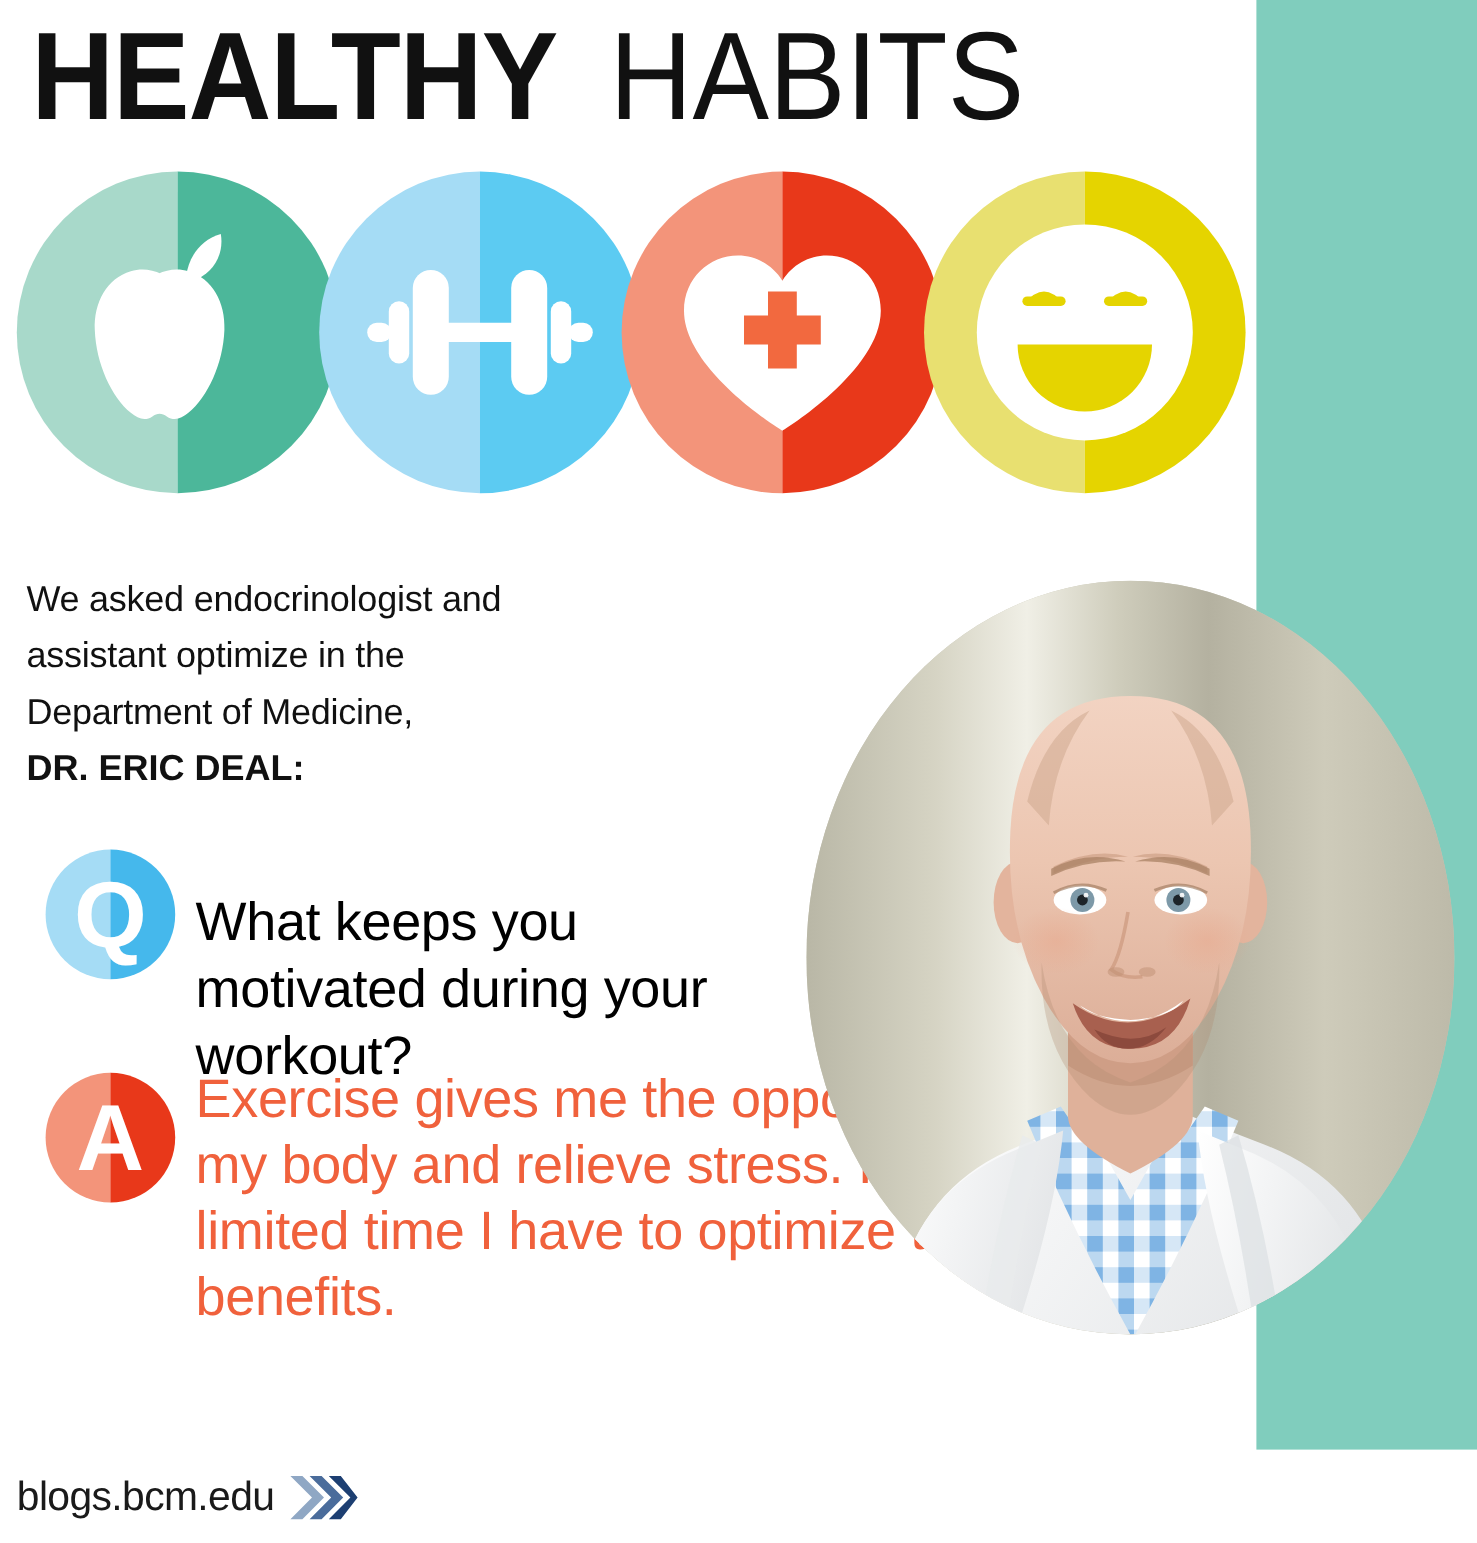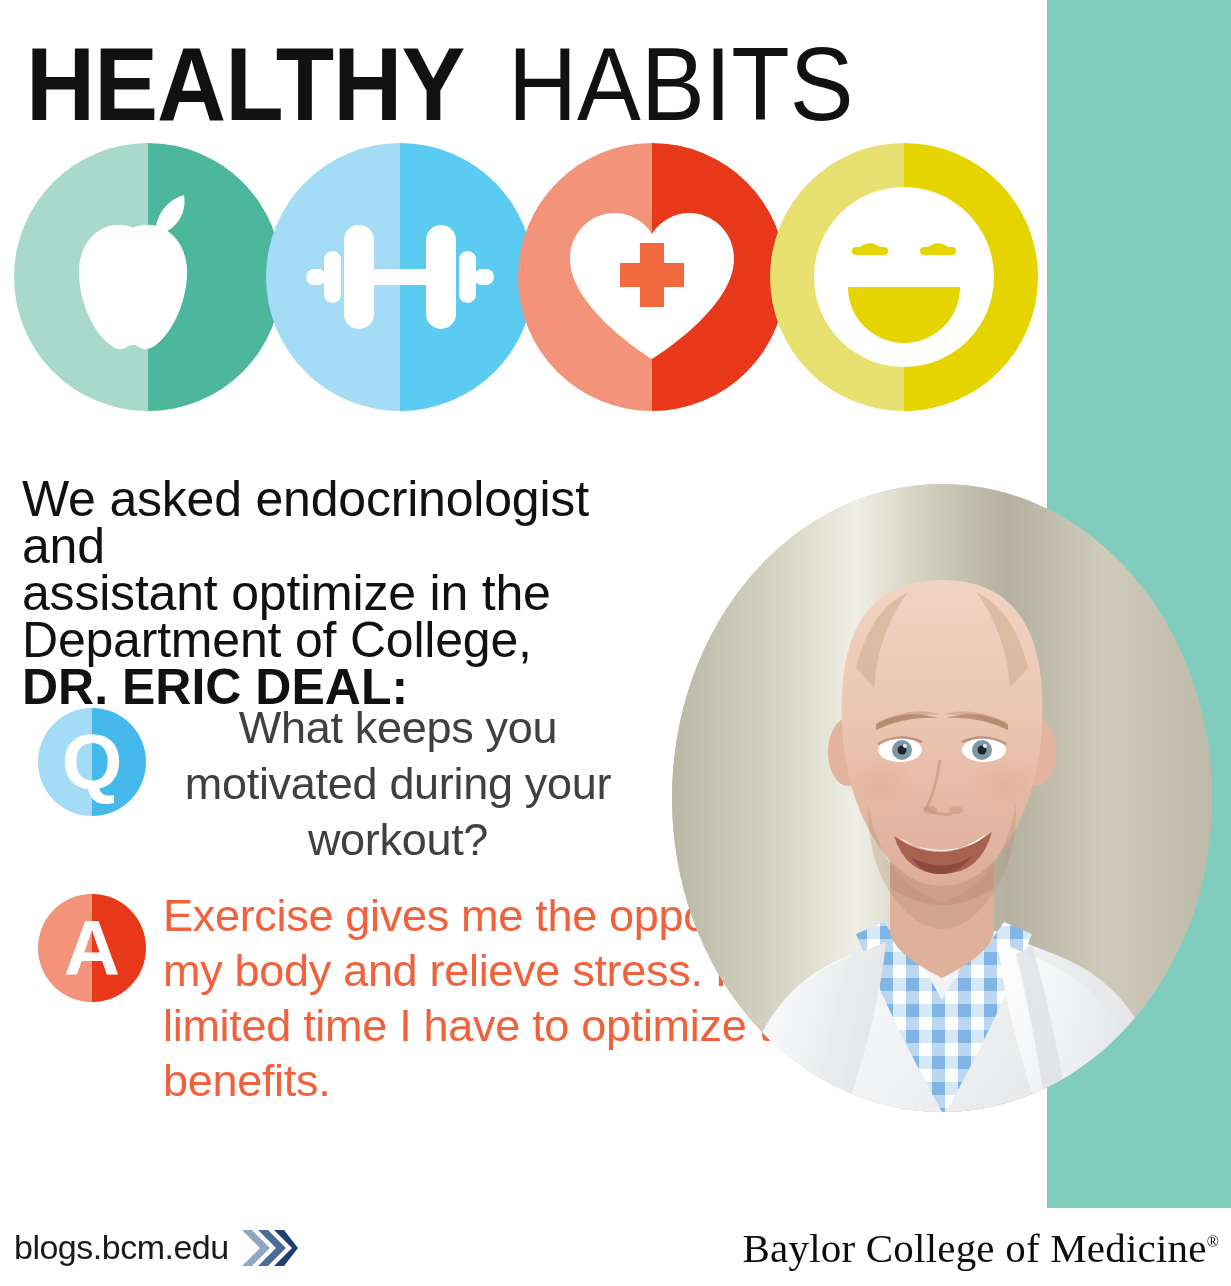--- a/index.html
+++ b/index.html
@@ -25,21 +25,21 @@
     top: 0;
     width: 184px;
     height: 1208px;
     background: #80cdbd;
   }
 
   
   .title {
     position: absolute;
     left: 26px;
-    top: 32px;
+    top: 12px;
     white-space: nowrap;
     line-height: 1;
   }
   .title-strong {
     font-family: "Liberation Sans Narrow", "Liberation Sans", sans-serif;
     font-size: 104px;
     font-weight: 700;
     letter-spacing: -1px;
     color: #111111;
     transform: scaleX(0.92);
@@ -98,21 +98,21 @@
   .c2 { left: 266px; }
   .c3 { left: 518px; }
   .c4 { left: 770px; }
 
   
   .intro {
     position: absolute;
     left: 22px;
     top: 476px;
     width: 600px;
-    font-size: 50px;
+    font-size: 30px;
     line-height: 47px;
     font-weight: 300;
     color: #111111;
     letter-spacing: -0.2px;
   }
   .intro .name {
     font-weight: 700;
     letter-spacing: 0px;
   }
 
@@ -143,28 +143,27 @@
     font-size: 78px;
     font-weight: 700;
     line-height: 1;
   }
   #q-badge { left: 38px; top: 708px; }
   #a-badge { left: 38px; top: 894px; }
 
   .q-text {
     position: absolute;
     left: 163px;
-    top: 700px;
+    top: 740px;
     width: 470px;
     font-size: 45px;
     line-height: 56px;
     font-weight: 300;
-    color: #404040;
+    color: #000000;
     letter-spacing: -0.3px;
-    text-align: center;
   }
   .a-text {
     position: absolute;
     left: 163px;
     top: 888px;
     width: 880px;
     font-size: 45px;
     line-height: 55px;
     font-weight: 300;
     color: #f0613c;
@@ -281,21 +280,21 @@
         <rect x="150" y="104" width="36" height="8" rx="4" fill="#e5d400"></rect>
         <path d="M78 144 h112 a56 56 0 0 1 -112 0z" fill="#e5d400"></path>
       </svg>
     </div>
 
   </div>
 
   <div class="intro">
     <div>We asked endocrinologist and</div>
     <div>assistant optimize in the</div>
-    <div>Department of College,</div>
+    <div>Department of Medicine,</div>
     <div class="name">DR. ERIC DEAL:</div>
   </div>
 
   <div class="qa-badge" id="q-badge">
     <div class="half-l" style="background:#a5dcf5"></div>
     <div class="half-r" style="background:#45b8ec"></div>
     <div class="letter">Q</div>
   </div>
   <div class="q-text">What keeps you motivated during your workout?</div>
 
@@ -397,17 +396,14 @@
 
   <div class="footer"></div>
   <div class="blog-url">blogs.bcm.edu</div>
   <div class="chevrons">
     <svg viewBox="0 0 60 44" xmlns="http://www.w3.org/2000/svg">
       <path d="M2 4 L20 22 L2 40 L12 40 L30 22 L12 4 z" fill="#8fa7c4"></path>
       <path d="M18 4 L36 22 L18 40 L28 40 L46 22 L28 4 z" fill="#4a6c9b"></path>
       <path d="M34 4 L52 22 L34 40 L44 40 L58 22 L44 4 z" fill="#1d3f72"></path>
     </svg>
   </div>
-  <div class="bcm-logo">
-    <span>Baylor College of Medicine</span><span class="reg">®</span>
-  </div>
 
 </div>
 
 </body></html>

